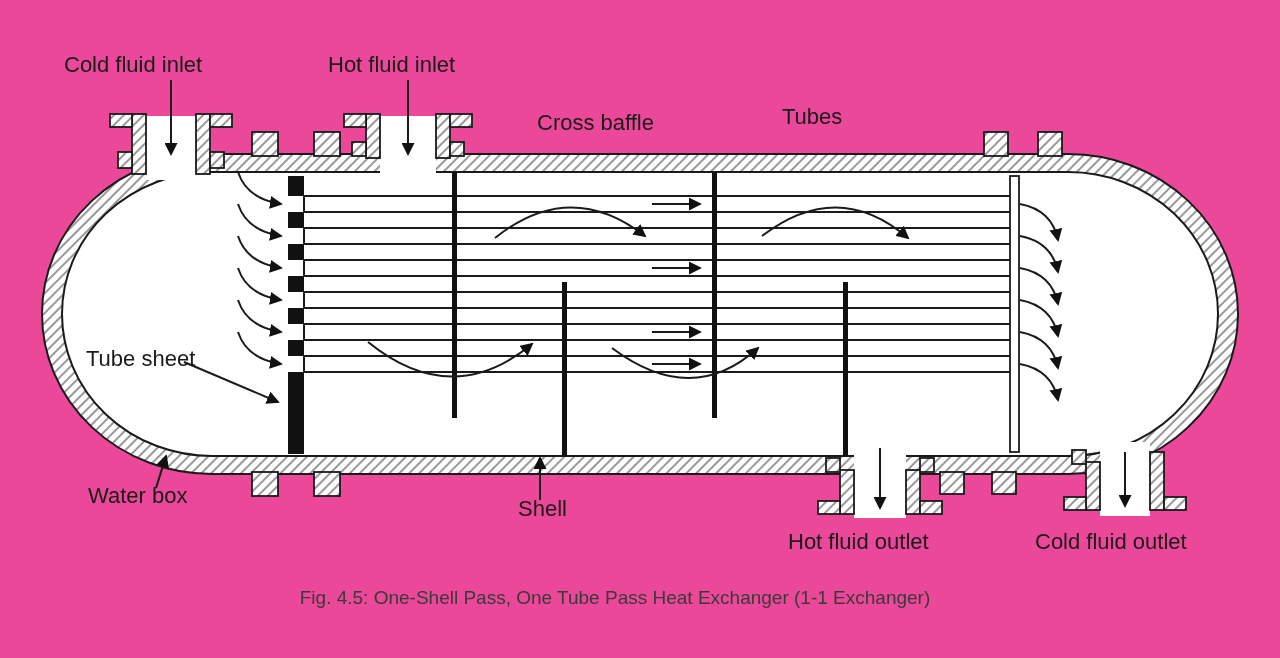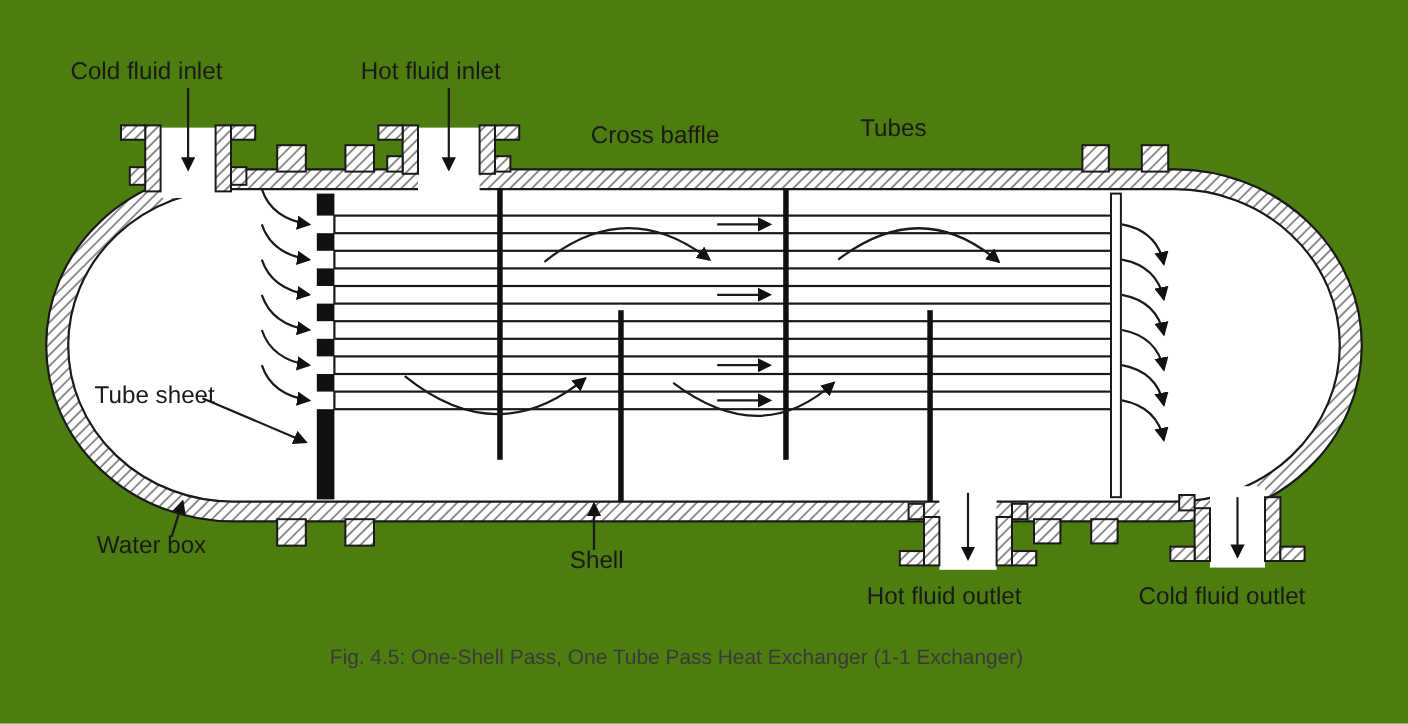--- a/index.html
+++ b/index.html
@@ -1,16 +1,16 @@
 <!DOCTYPE html>
 <html><head>
 <meta charset="utf-8">
 <style>
   html,body{margin:0;padding:0;background:#ffffff;}
-  .page{width:1280px;height:658px;position:relative;background:#4d7c0f;overflow:hidden;
+  .page{width:1280px;height:658px;position:relative;background:#ec4899;overflow:hidden;
         font-family:"Liberation Sans",sans-serif;}
   svg{display:block;}
   .wall{fill:url(#hatch);stroke:#1a1a1a;stroke-width:2;}
   .wall-thin{fill:url(#hatch);stroke:#1a1a1a;stroke-width:1.8;}
   .cut{fill:#ffffff;stroke:none;}
   .tube{fill:#ffffff;stroke:#1a1a1a;stroke-width:2;}
   .baffle{fill:#111111;stroke:none;}
   .sheet{fill:#111111;stroke:none;}
   .sheet-slot{fill:#ffffff;stroke:none;}
   .rsheet{fill:#ffffff;stroke:#1a1a1a;stroke-width:1.8;}

